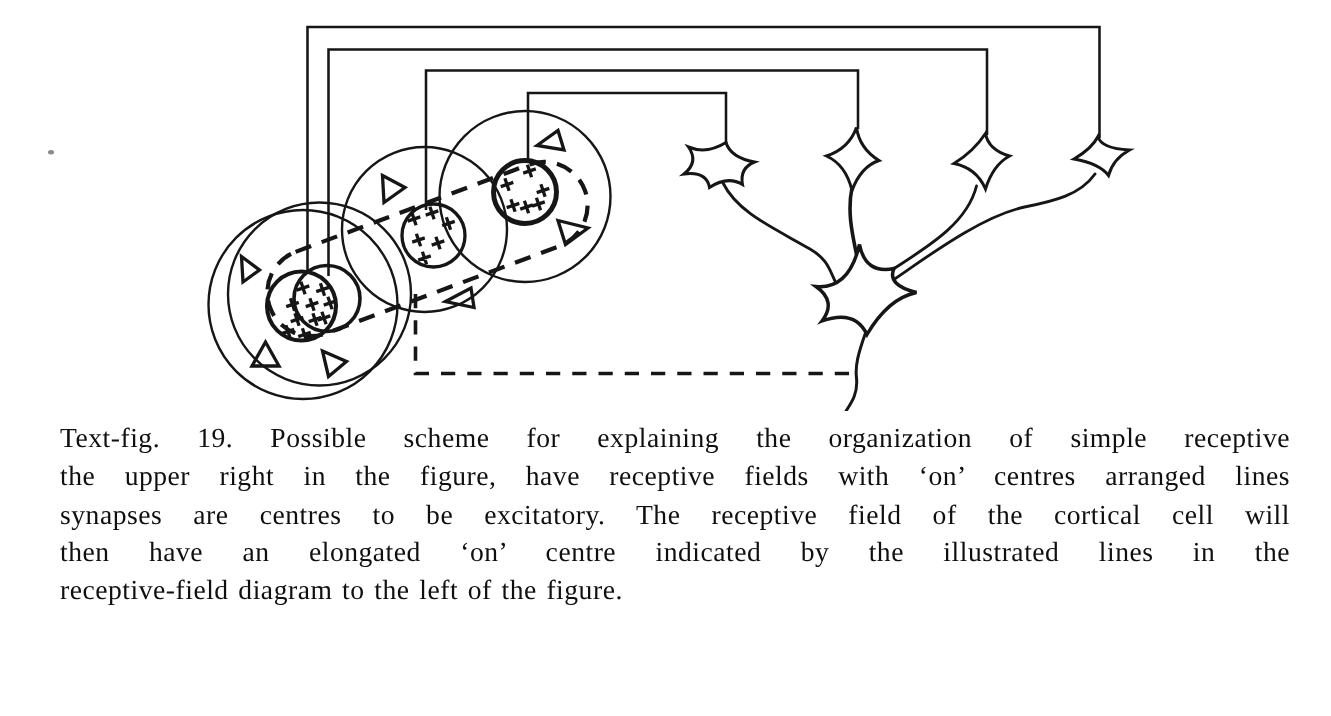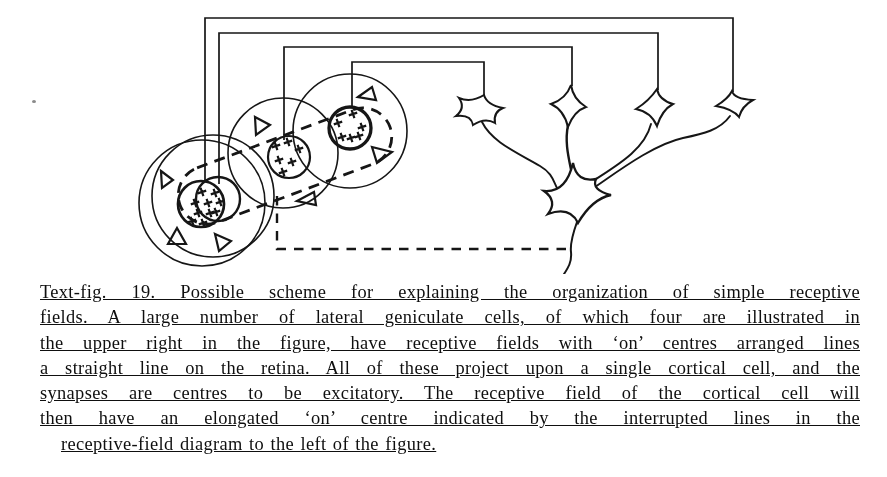--- a/index.html
+++ b/index.html
@@ -8,22 +8,22 @@
     font-family:"Liberation Serif", serif;
   }
   .page{position:absolute;inset:0;background:#ffffff;}
   .speck{position:absolute;left:32px;top:100px;width:4px;height:3px;background:#8a8a8a;border-radius:50%;}
   svg.diagram{position:absolute;left:0;top:0;}
   .caption{
     position:absolute;left:40px;top:280px;width:820px;
     font-size:18.4px;line-height:25.3px;color:#0f0f0f;
     letter-spacing:0.35px;word-spacing:1.5px;
   }
-  .caption .jline{text-align:justify;text-align-last:justify;white-space:normal;text-decoration:underline;}
-  .caption .jlast{text-align:right;text-align-last:left;margin-left:21px;}
+  .caption .jline{text-align:justify;text-align-last:justify;white-space:normal;}
+  .caption .jlast{text-align:right;text-align-last:left;}
 </style>
 </head>
 <body>
 
 <div class="page">
 
   <div class="speck"></div>
 
   <svg class="diagram" width="887" height="274" viewBox="0 0 887 274" fill="none" stroke="#161616" stroke-width="1.7">
 
@@ -79,21 +79,19 @@
     </g>
 
     <g>
       <path fill="#ffffff" stroke-width="2.3" d="M573 163 Q577 183 596 179 Q591 190 611 195 Q592 199 578 223 Q570 206 548 214 Q558 201 544 191 Q566 193 573 163 Z"></path>
       <path stroke-width="2" stroke-linecap="round" d="M577 222 C572 236 570 244 571 252 C572 262 568 268 564 274"></path>
     </g>
   </svg>
 
   <div class="caption">
     <div class="jline">Text-fig. 19.  Possible scheme for explaining the organization of simple receptive</div>
-    <div class="jline">fields.  A large number of lateral geniculate cells, of which four are illustrated in</div>
     <div class="jline">the upper right in the figure, have receptive fields with ‘on’ centres arranged lines</div>
-    <div class="jline">a straight line on the retina.  All of these project upon a single cortical cell, and the</div>
     <div class="jline">synapses are centres to be excitatory.  The receptive field of the cortical cell will</div>
-    <div class="jline">then have an elongated ‘on’ centre indicated by the interrupted lines in the</div>
+    <div class="jline">then have an elongated ‘on’ centre indicated by the illustrated lines in the</div>
     <div class="jline jlast">receptive-field diagram to the left of the figure.</div>
   </div>
 
 </div>
 
 </body></html>

